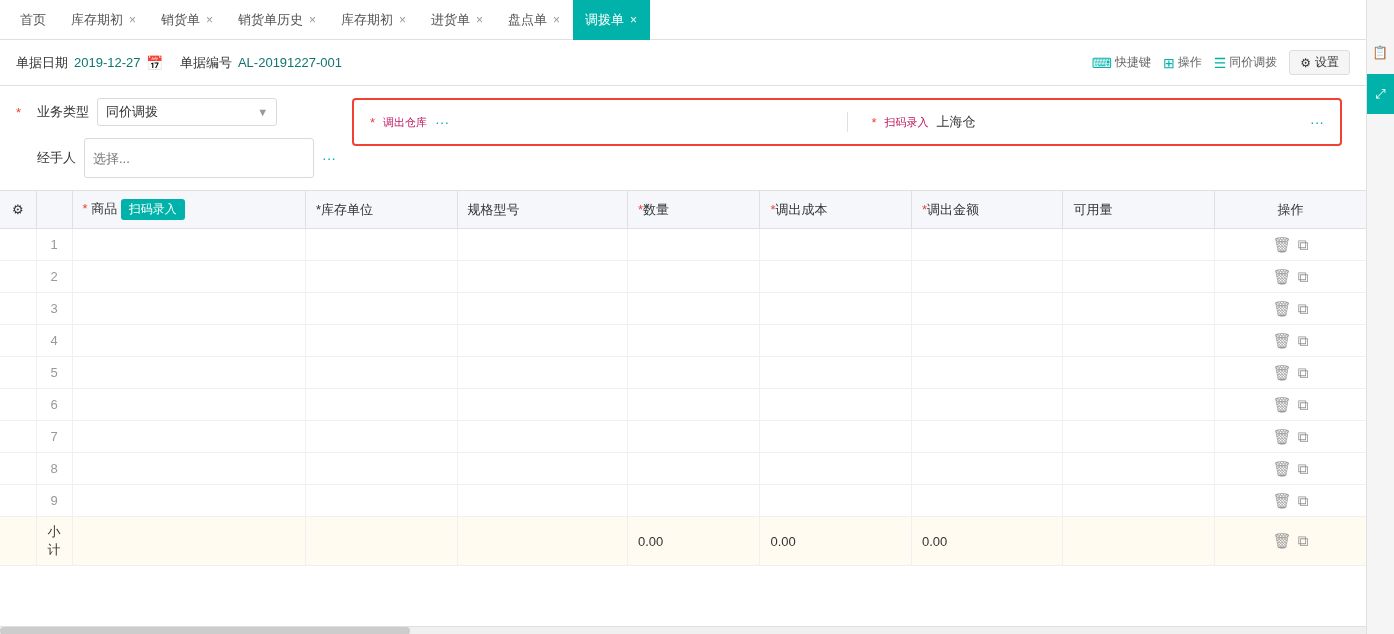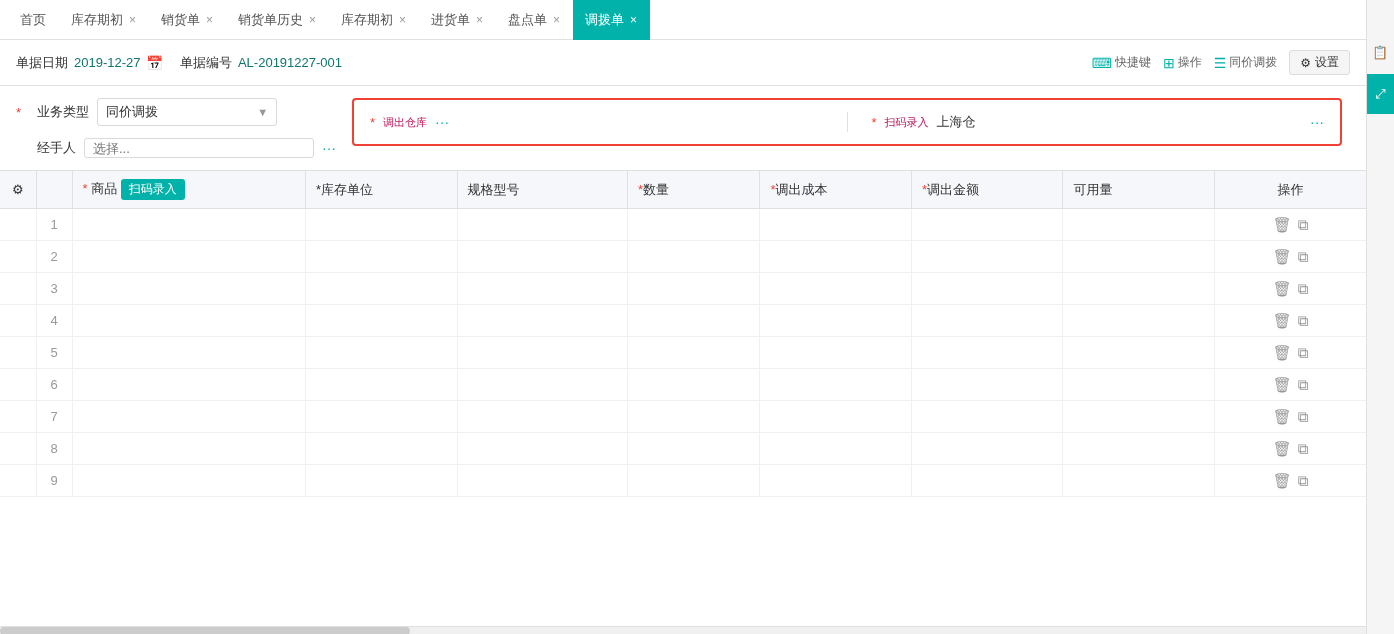--- a/index.html
+++ b/index.html
@@ -127,21 +127,21 @@
       text-align: right;
     }
     .required-star { color: #f04134; }
     .field-input {
       flex: 1;
       border: 1px solid #d9d9d9;
       border-radius: 3px;
       padding: 4px 8px;
       font-size: 13px;
       outline: none;
-      height: 20px;
+      height: 40px;
     }
     .dropdown-field {
       display: flex;
       align-items: center;
       border: 1px solid #d9d9d9;
       border-radius: 3px;
       padding: 4px 8px;
       height: 28px;
       min-width: 180px;
       cursor: pointer;
@@ -605,20 +605,37 @@
             <td class="col-cost"></td>
             <td class="col-amount"></td>
             <td class="col-avail"></td>
             <td class="col-ops">
               <div class="ops-cell">
                 <span class="op-icon">🗑</span>
                 <span class="op-icon">⧉</span>
               </div>
             </td>
           </tr>
+          <tr class="subtotal-row">
+            <td class="col-gear"></td>
+            <td class="row-num" style="text-align: center; color: rgb(51, 51, 51); font-weight: 500;">小计</td>
+            <td class="col-product"></td>
+            <td class="col-unit"></td>
+            <td class="col-spec"></td>
+            <td class="col-qty" style="font-weight: 500;">0.00</td>
+            <td class="col-cost" style="font-weight: 500;">0.00</td>
+            <td class="col-amount" style="font-weight: 500;">0.00</td>
+            <td class="col-avail"></td>
+            <td class="col-ops">
+              <div class="ops-cell">
+                <span class="op-icon">🗑</span>
+                <span class="op-icon">⧉</span>
+              </div>
+            </td>
+          </tr>
         </tbody>
     </table>
   </div>
 
   <div class="scrollbar-track">
     <div class="scrollbar-thumb"></div>
   </div>
 
 </div>
 

